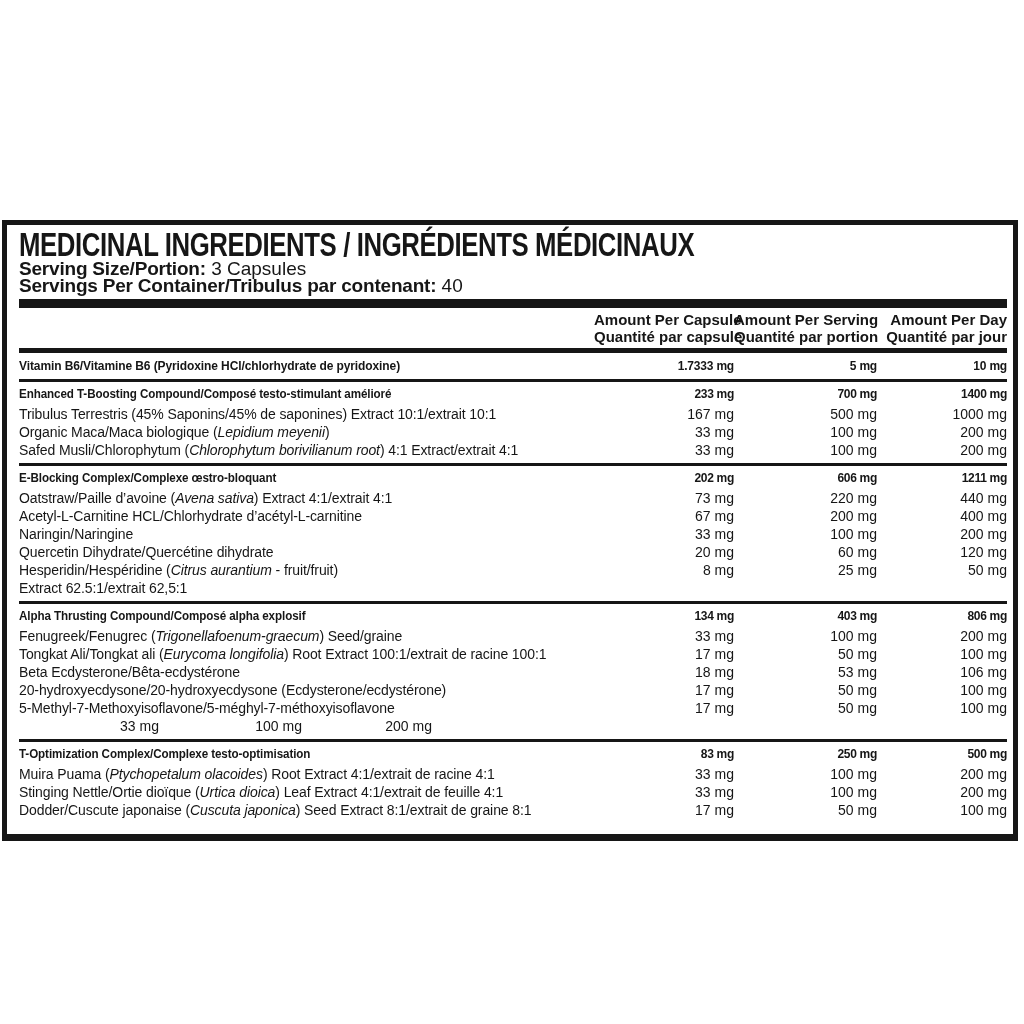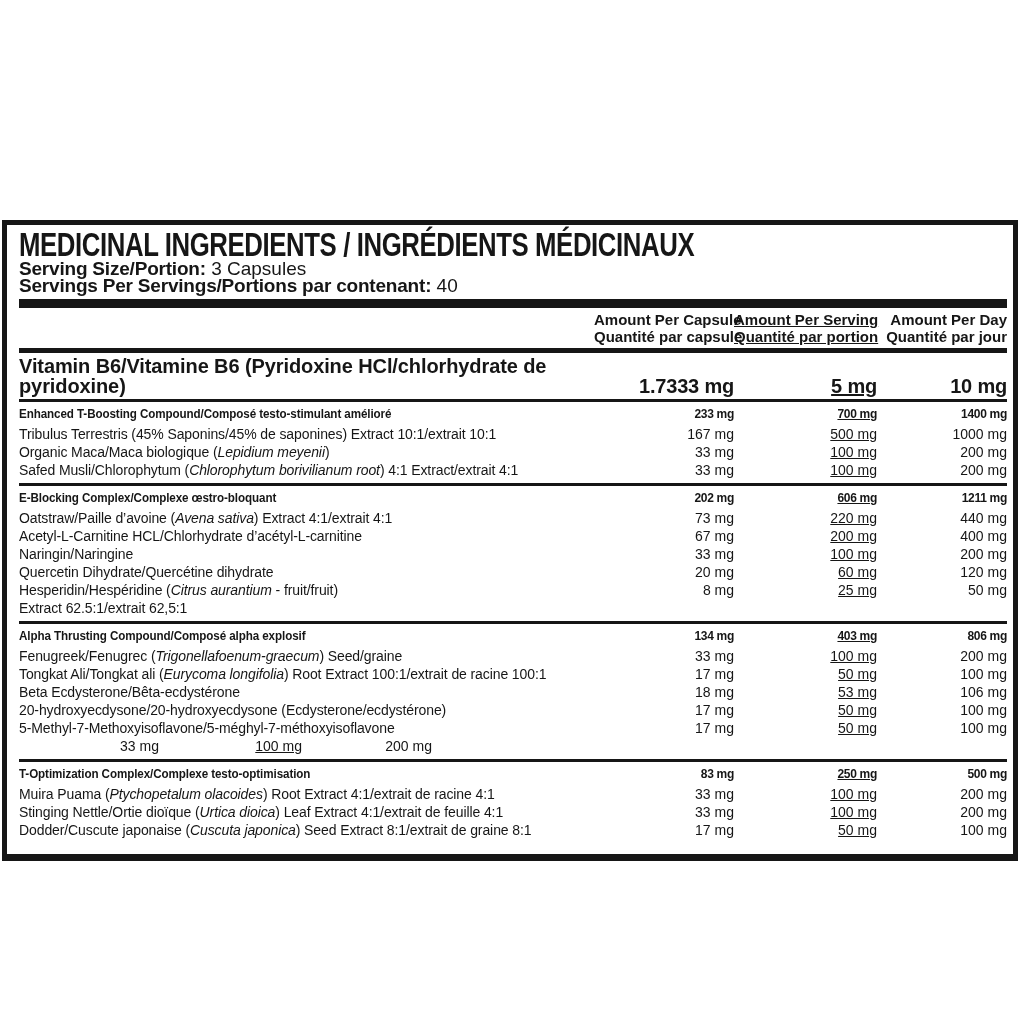--- a/index.html
+++ b/index.html
@@ -13,46 +13,46 @@
          margin:3px 0 2px 0;}
   .serving-line{font-size:19px;line-height:16.5px;}
   .serving-line b{letter-spacing:-0.2px;}
   .bar{background:#161616;height:9px;margin:5px 0 0 0;}
   .bar.thin{height:5px;margin:0;}
   .col-headers{display:flex;align-items:flex-end;font-weight:bold;font-size:15px;
                line-height:16.5px;padding:4px 0 3px 0;}
   .name-spacer{flex:1;}
   .colh{text-align:right;white-space:nowrap;transform:scaleX(0.95);transform-origin:100% 50%;}
   .colh .l{display:block;}
-  .c1{width:140px;} .c2{width:143px;text-decoration:underline;} .c3{width:130px;}
+  .c1{width:140px;} .c2{width:143px;} .c3{width:130px;}
   .row{display:flex;align-items:baseline;font-size:14px;line-height:18px;}
   .row .name{flex:1;padding-right:6px;letter-spacing:-0.1px;}
   .row .v{text-align:right;white-space:nowrap;}
-  .row.vb6{font-weight:bold;font-size:20px;line-height:20px;padding:3px 0 2px 0;letter-spacing:-0.2px;align-items:flex-end;}
+  .row.vb6{font-weight:bold;font-size:12px;line-height:20px;padding:3px 0 2px 0;letter-spacing:-0.2px;align-items:flex-end;}
   .row.sect{font-weight:bold;font-size:12px;line-height:19px;letter-spacing:-0.3px;margin-bottom:1px;}
   .row.sect .name{transform:scaleX(0.97);transform-origin:0 50%;white-space:nowrap;}
   .section{padding:2px 0 3px 0;}
   .divider{height:3px;background:#161616;margin:1px 0;}
   .it{font-style:italic;}
 </style>
 </head>
 <body>
 
 <div class="page">
   <div class="panel">
 
     <div class="title">MEDICINAL INGREDIENTS / INGRÉDIENTS MÉDICINAUX</div>
 
     <div class="serving-line">
       <b>Serving Size/Portion:</b>
       <span>3 Capsules</span>
     </div>
 
     <div class="serving-line">
-      <b>Servings Per Servings/Portions par contenant:</b>
+      <b>Servings Per Container/Tribulus par contenant:</b>
       <span>40</span>
     </div>
 
     <div class="bar"></div>
 
     <div class="col-headers">
       <div class="name-spacer"></div>
       <div class="c1">
         <span class="colh"><span class="l">Amount Per Capsule</span><span class="l">Quantité par capsule</span></span>
       </div>

